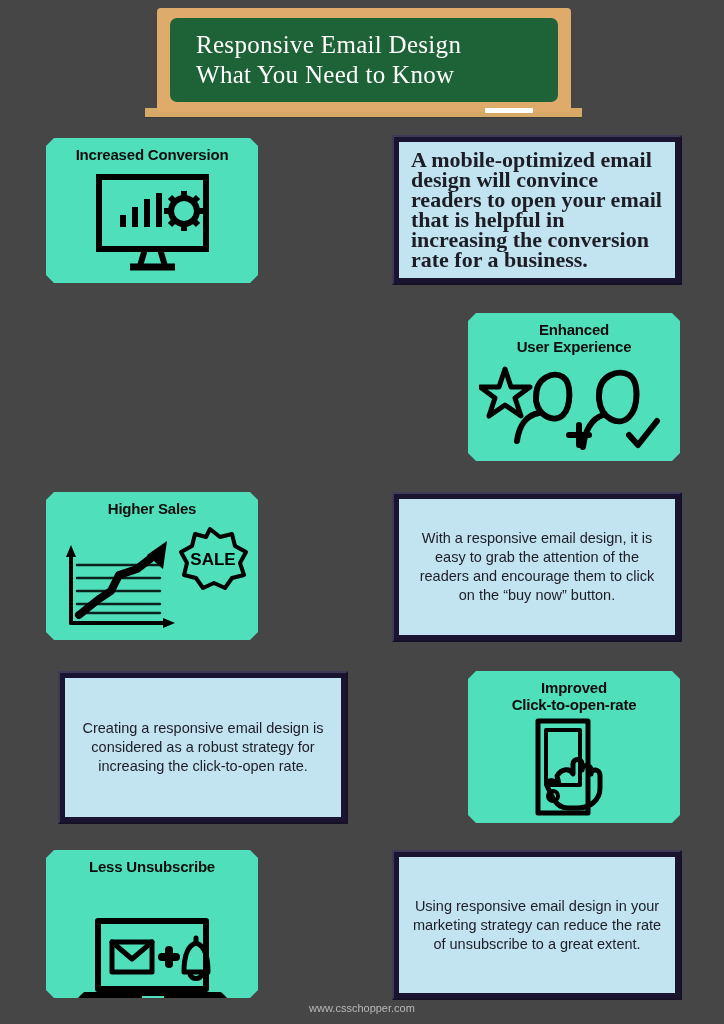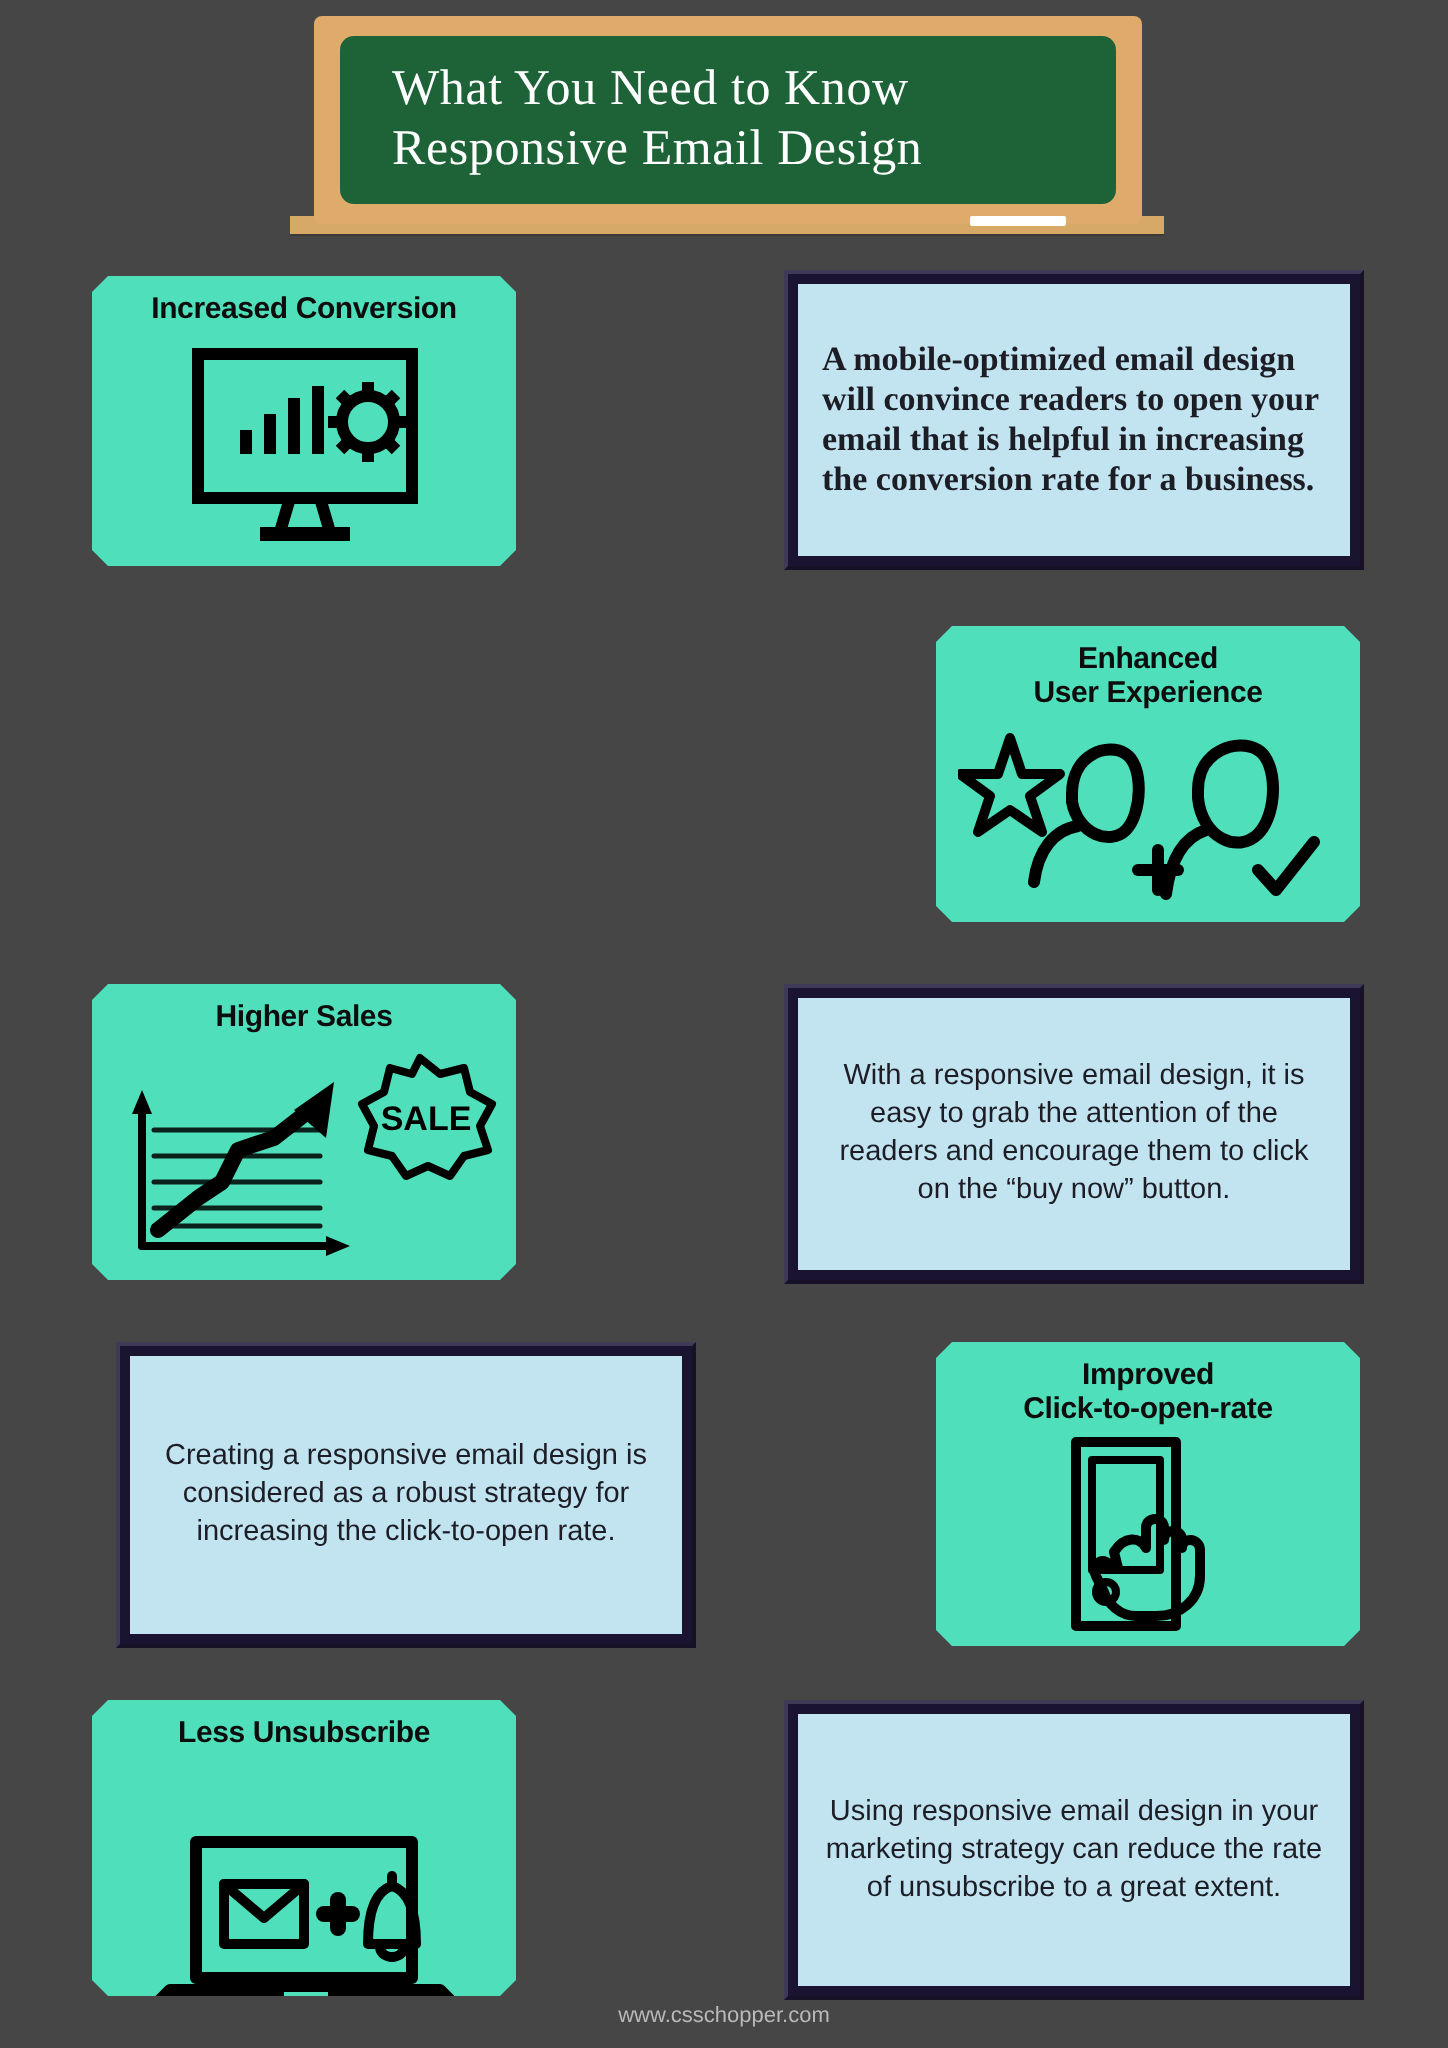--- a/index.html
+++ b/index.html
@@ -147,21 +147,21 @@
     padding: 10px 12px;
   }
   .body-text {
     color: #1d1d26;
     font-size: 14.5px;
     line-height: 19px;
     text-align: center;
   }
   .body-text.serif-left {
     font-family: "Liberation Serif", serif;
-    font-size: 17px;
+    font-size: 22px;
     line-height: 20px;
     text-align: left;
     font-weight: bold;
     width: 100%;
   }
 
   
   .footer {
     position: absolute;
     left: 0;
@@ -178,22 +178,22 @@
 <body>
 
 <div id="page">
 
   <div class="board-wrap">
     <div class="board-ledge-shadow"></div>
     <div class="board-ledge"></div>
     <div class="board-frame">
       <div class="board-face">
         <div class="board-title">
+          <span>Responsive Email Design</span>
           <span>What You Need to Know</span>
-          <span>Responsive Email Design</span>
         </div>
       </div>
       <div class="board-chalk"></div>
     </div>
   </div>
 
   <div class="grid">
 
     <div class="row">
 

